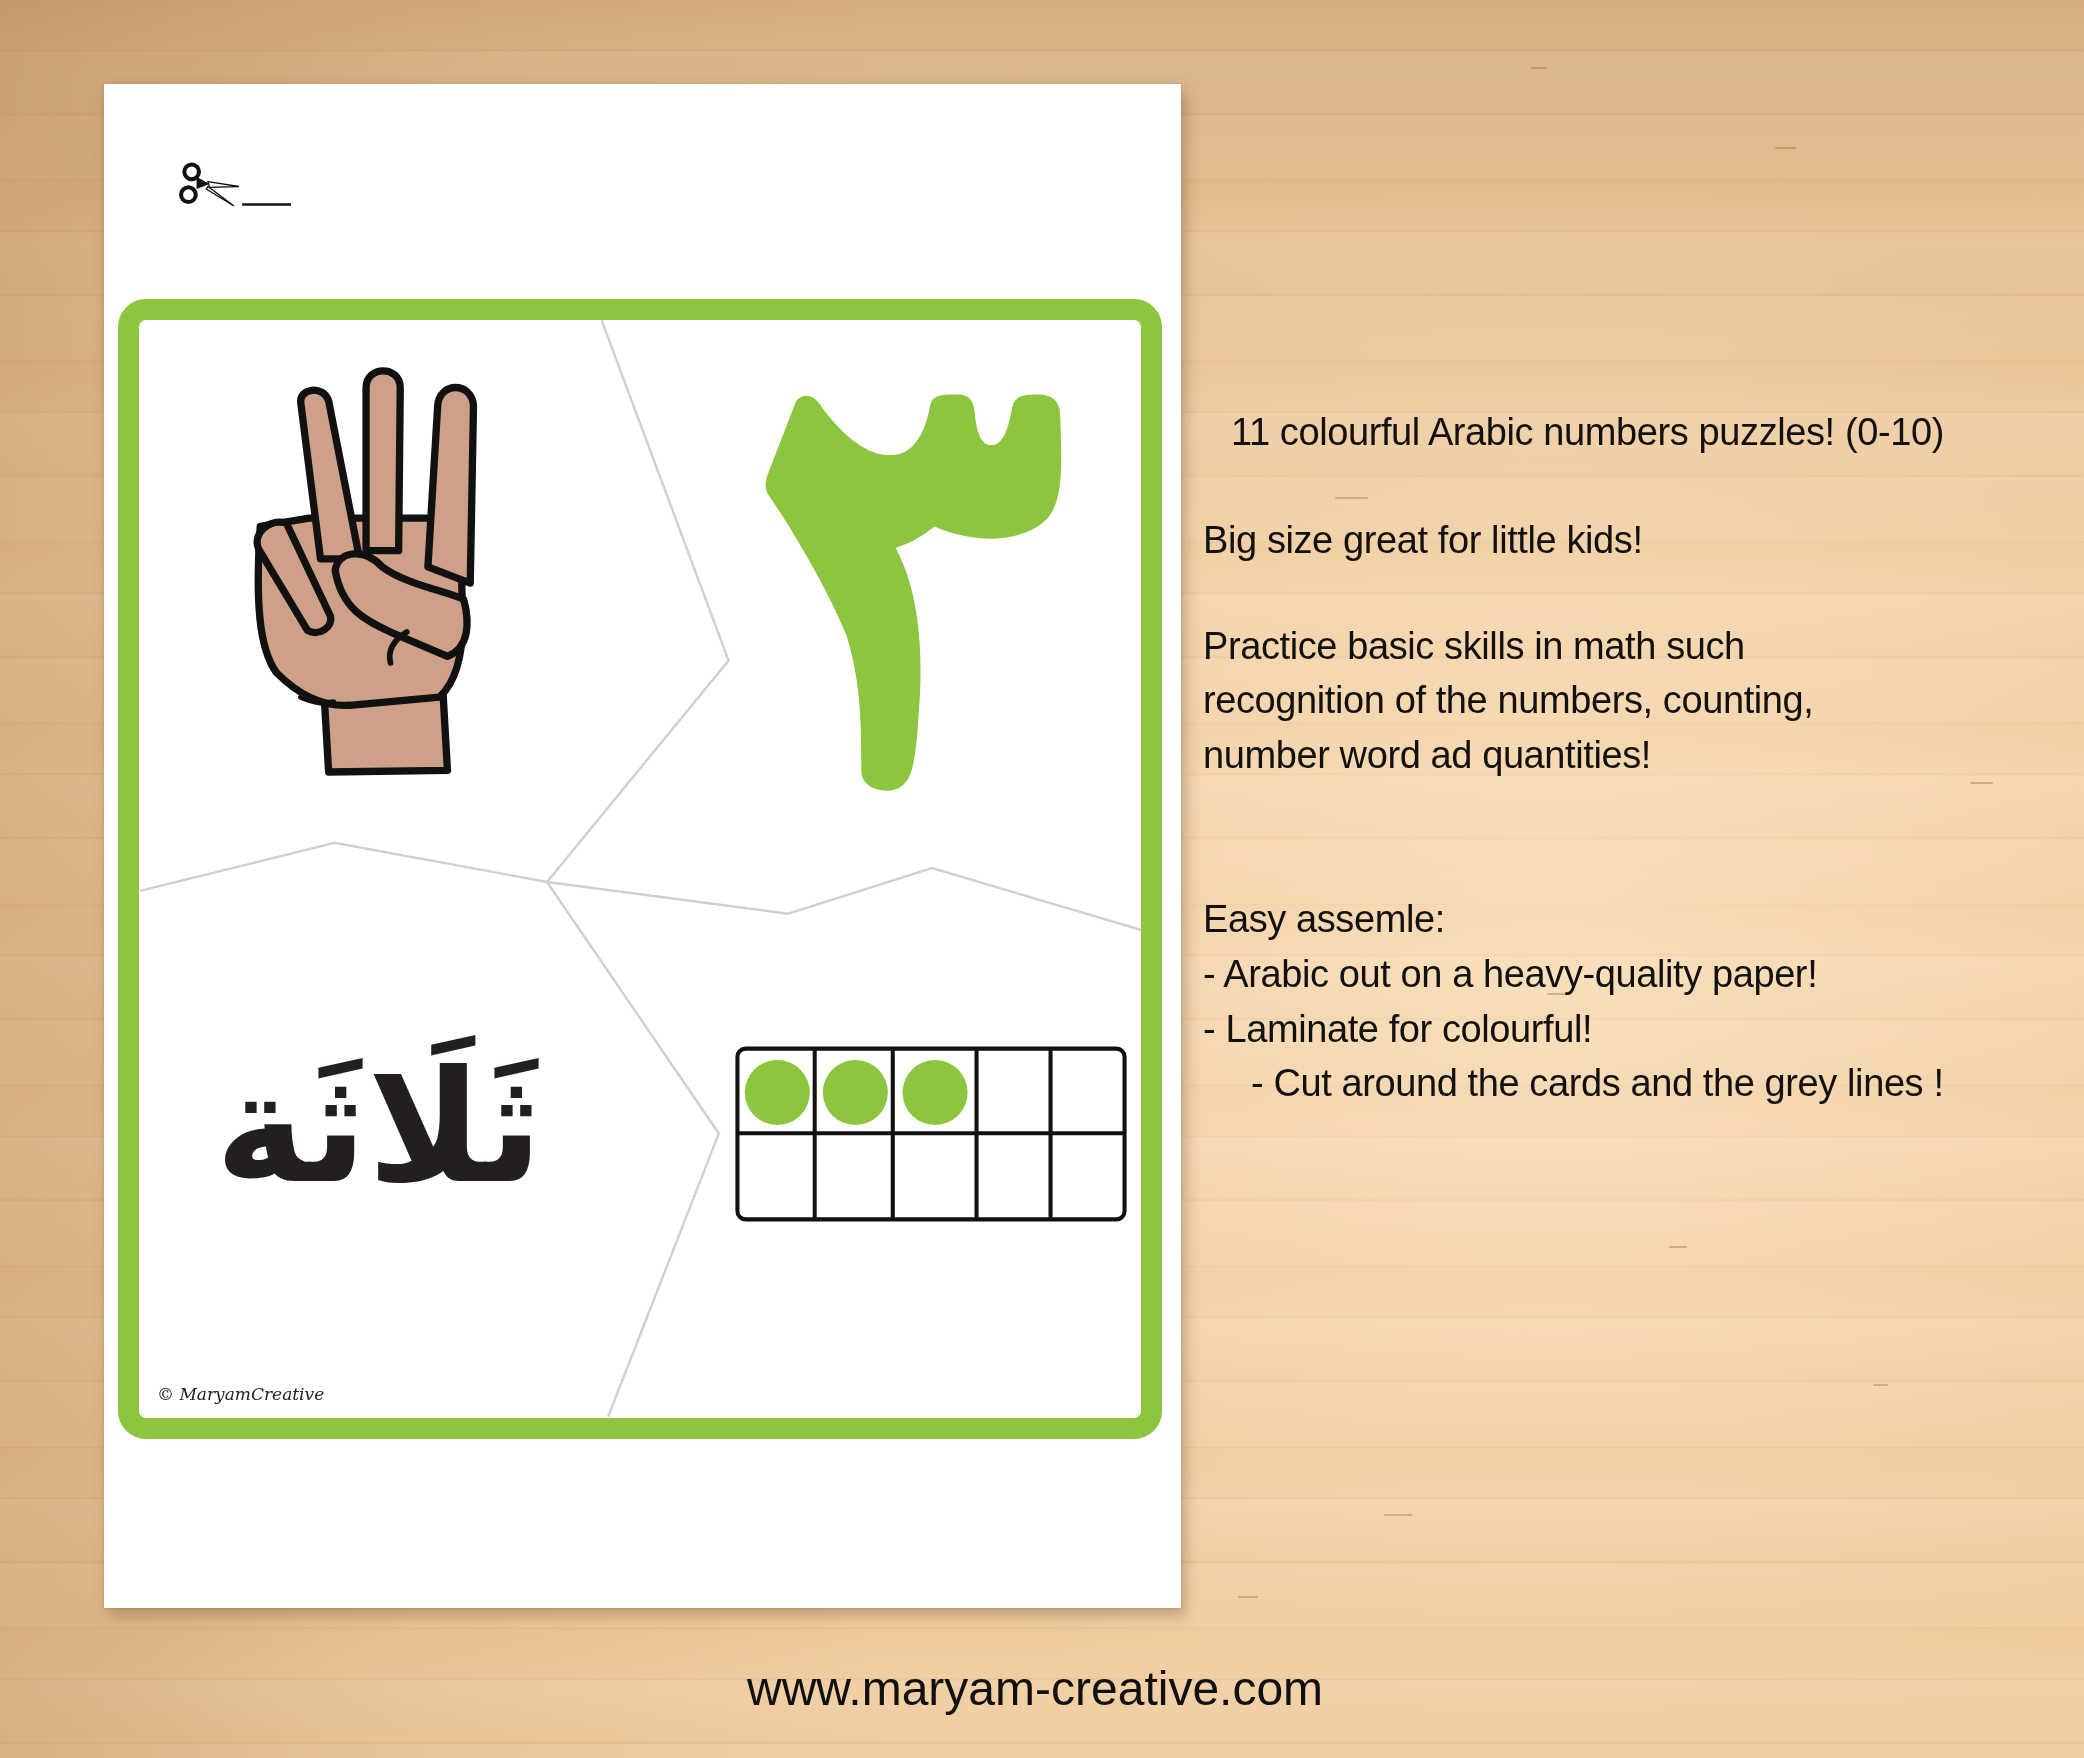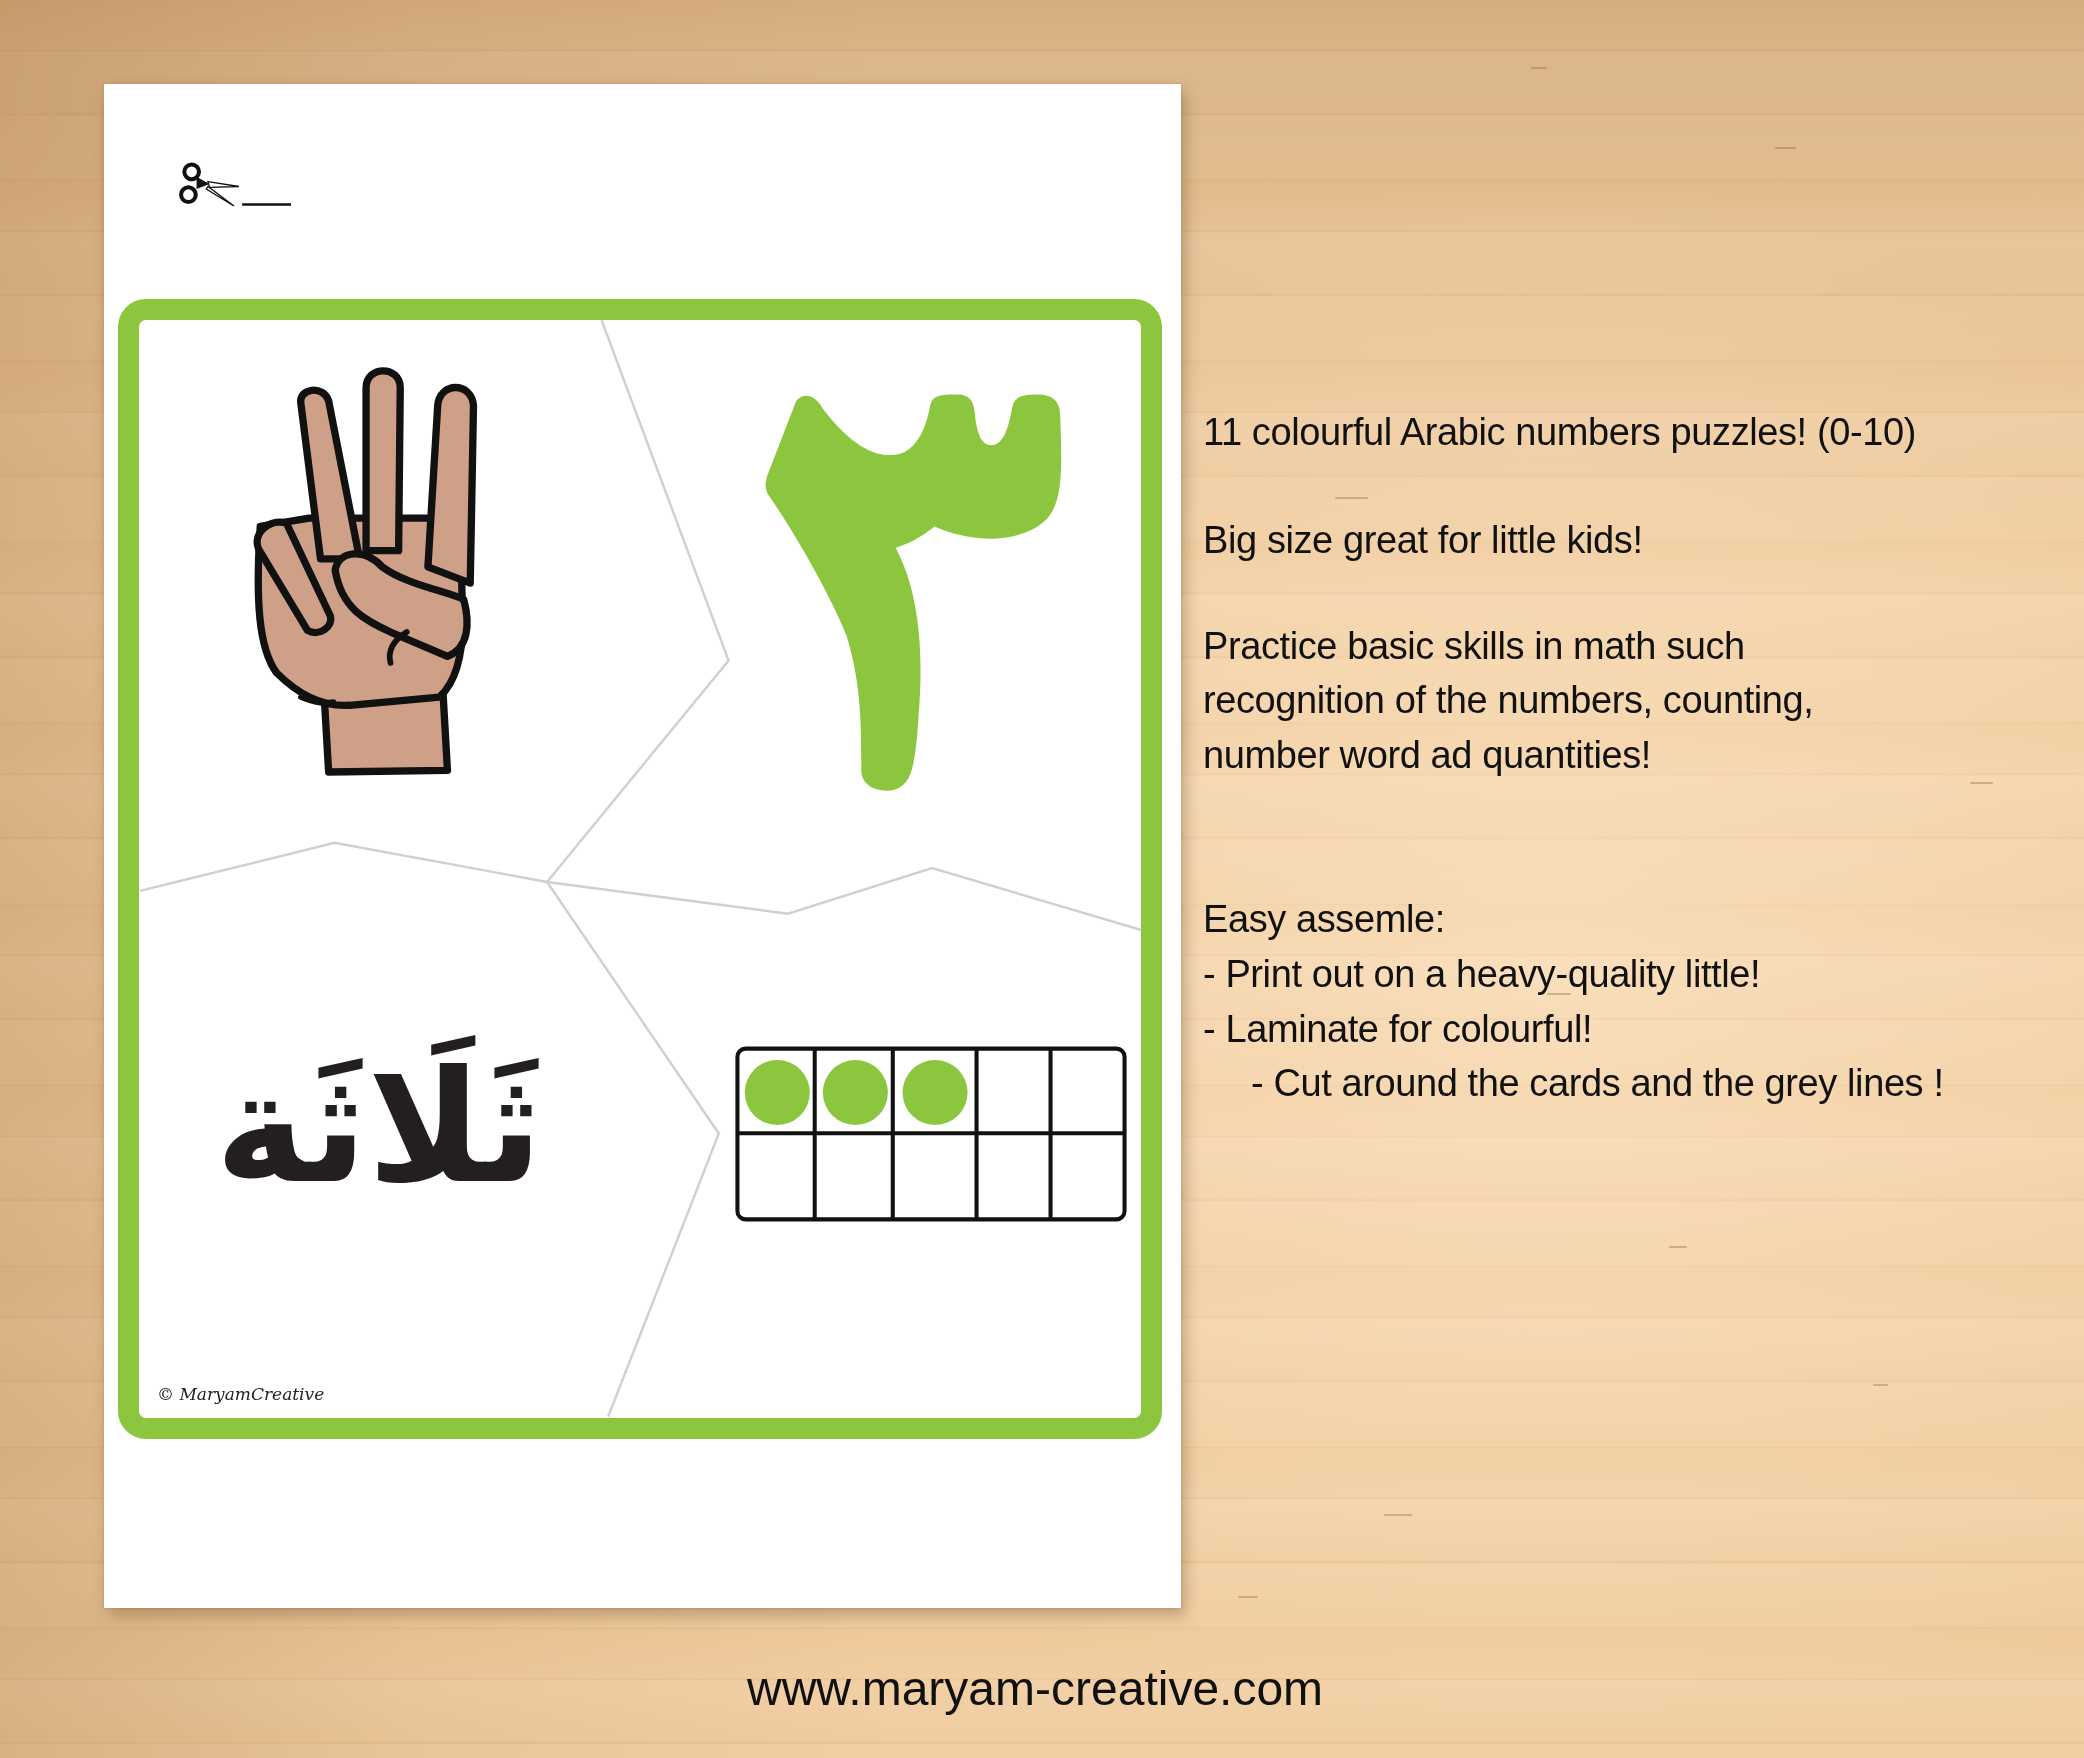--- a/index.html
+++ b/index.html
@@ -139,24 +139,24 @@
   </g>
   <g fill="#8cc63f">
     <circle cx="52" cy="57" r="40"></circle>
     <circle cx="148" cy="57" r="40"></circle>
     <circle cx="246" cy="57" r="40"></circle>
   </g>
 </svg>
 
 <div class="watermark">© MaryamCreative</div>
 
-<div class="desc" style="top:405px;">11 colourful Arabic numbers puzzles! (0-10)</div>
+<div class="desc" style="top:405px;margin-left:28px;">11 colourful Arabic numbers puzzles! (0-10)</div>
 <div class="desc" style="top:513px;">Big size great for little kids!</div>
 <div class="desc" style="top:619px;">Practice basic skills in math such</div>
 <div class="desc" style="top:673px;">recognition of the numbers, counting,</div>
 <div class="desc" style="top:728px;">number word ad quantities!</div>
 <div class="desc" style="top:892px;">Easy assemle:</div>
-<div class="desc" style="top:947px;">- Print out on a heavy-quality little!</div>
+<div class="desc" style="top:947px;">- Arabic out on a heavy-quality paper!</div>
 <div class="desc" style="top:1002px;">- Laminate for colourful!</div>
 <div class="desc" style="top:1056px;margin-left:48px;">- Cut around the cards and the grey lines !</div>
 
 <div class="footer-url">www.maryam-creative.com</div>
 
 
 </body></html>

